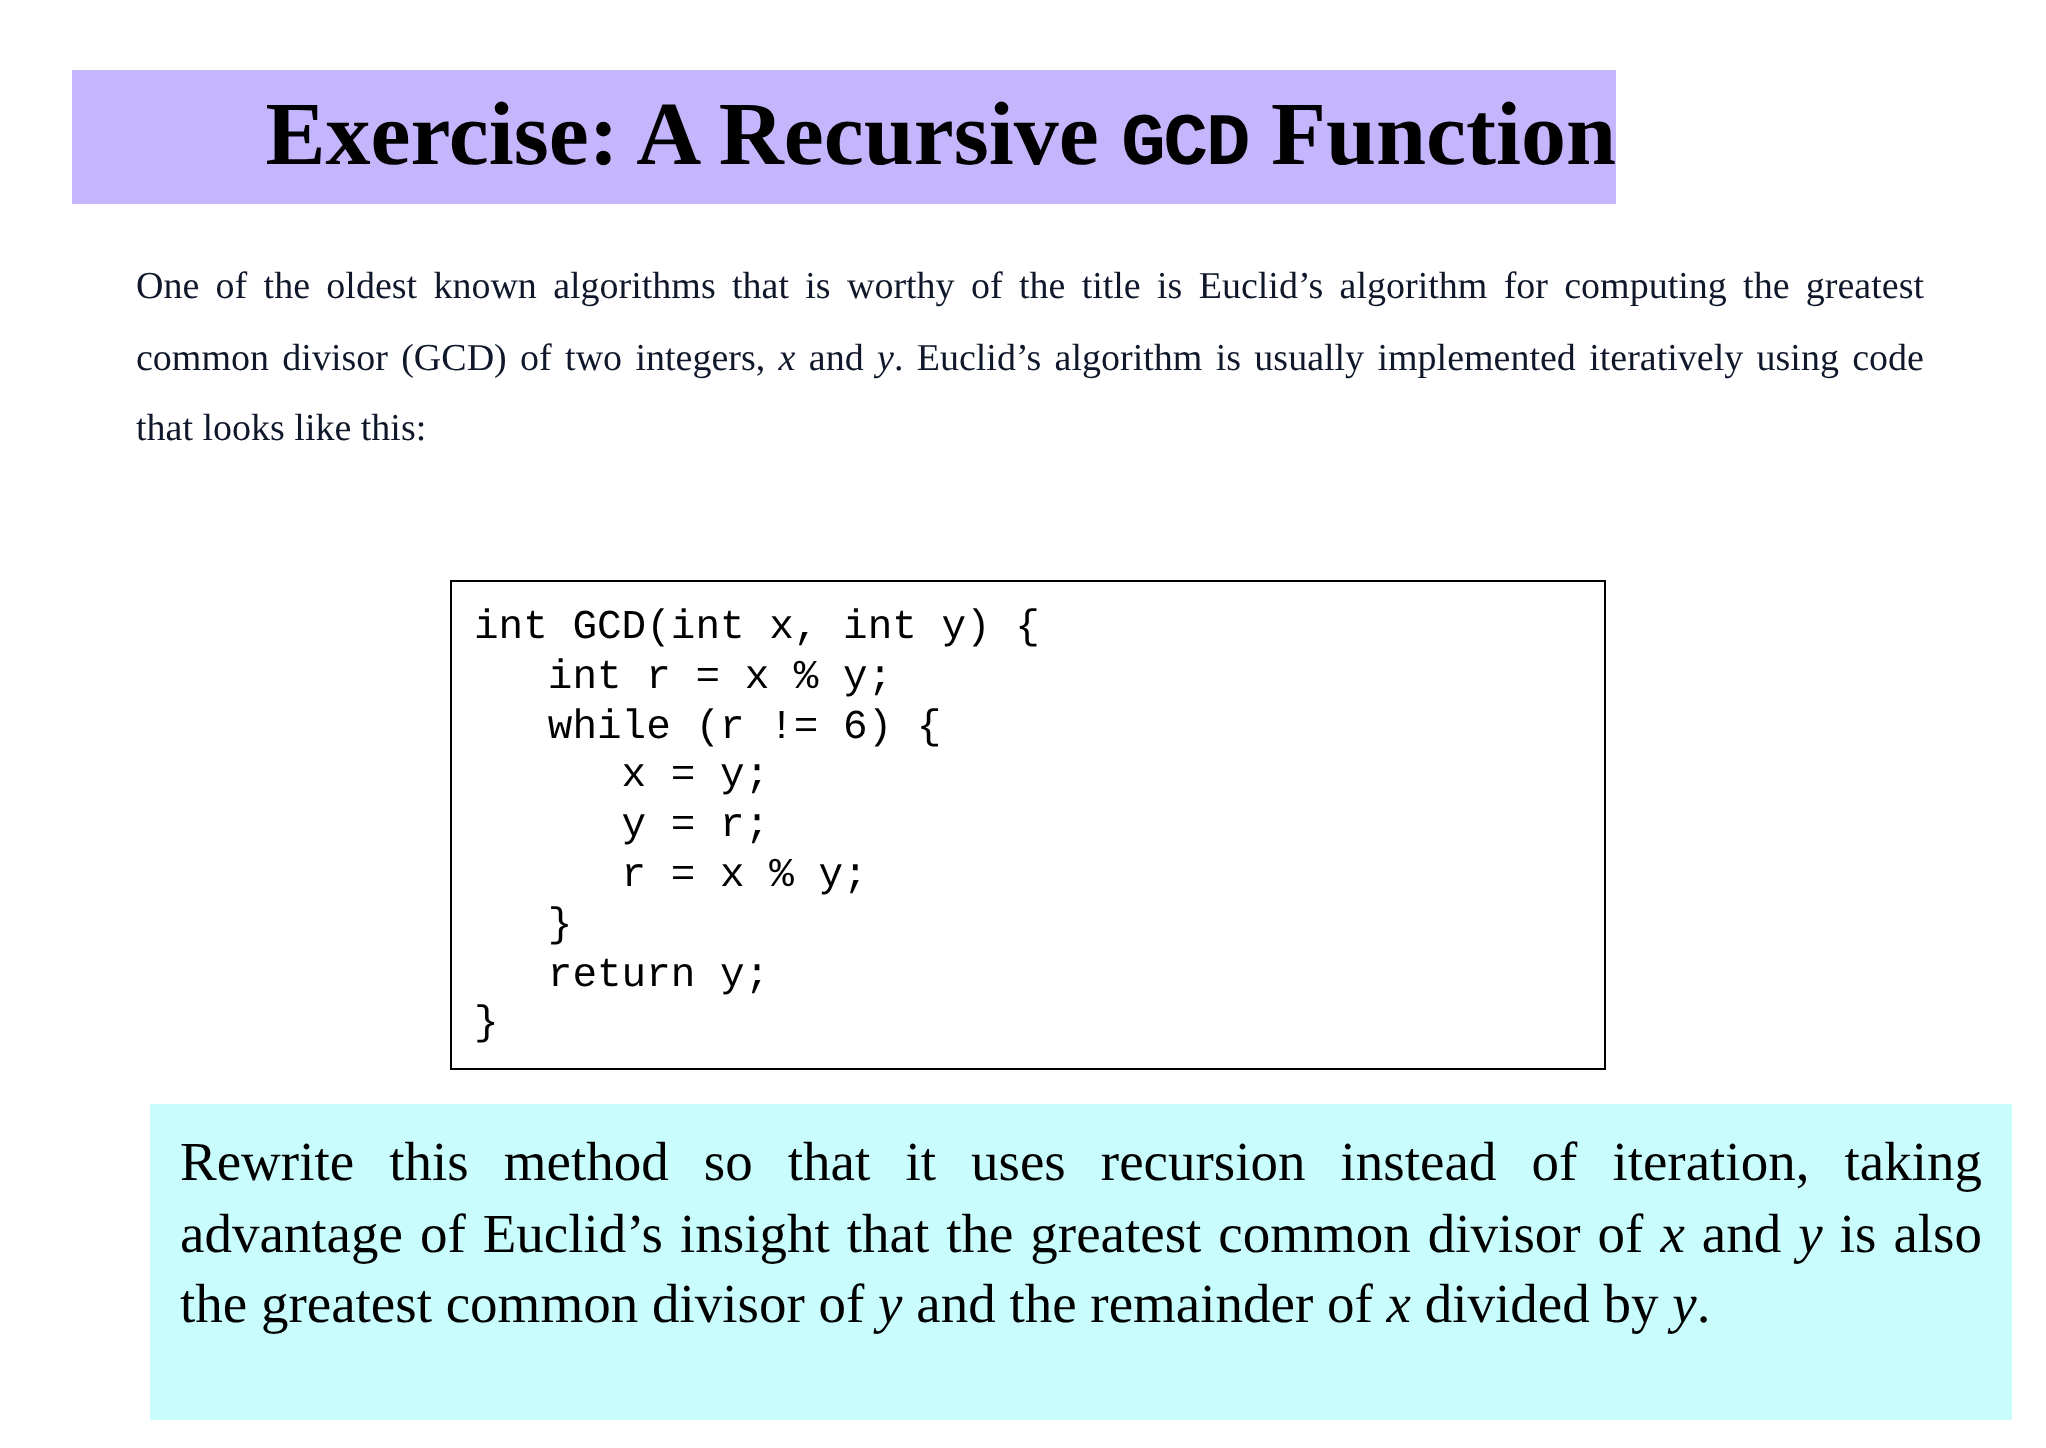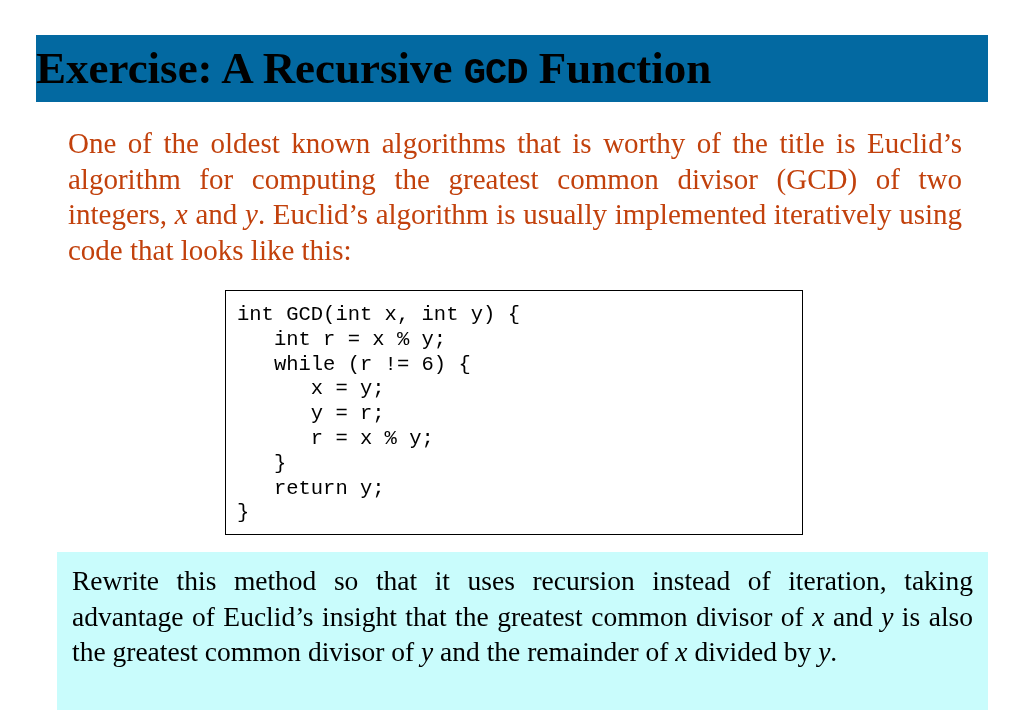--- a/index.html
+++ b/index.html
@@ -18,26 +18,26 @@
     width: 1023px;
     height: 724px;
     box-sizing: border-box;
   }
 
   
   .title-banner {
     position: absolute;
     left: 36px;
     top: 35px;
-    width: 952px;
+    width: 772px;
     height: 67px;
-    background: #0369a1;
+    background: #c4b5fd;
     display: flex;
     align-items: center;
-    justify-content: flex-start;
+    justify-content: flex-end;
   }
   .title-text {
     font-family: "Liberation Serif", serif;
     font-weight: bold;
     font-size: 45px;
     color: #000000;
     white-space: nowrap;
     letter-spacing: 0px;
     line-height: 1;
   }
@@ -47,23 +47,23 @@
     font-size: 37px;
     letter-spacing: -1px;
   }
 
   
   .intro {
     position: absolute;
     left: 68px;
     top: 126px;
     width: 894px;
-    font-size: 29px;
+    font-size: 19px;
     line-height: 35.5px;
-    color: #c2410c;
+    color: #0f172a;
     text-align: justify;
     text-justify: inter-word;
   }
   .intro i {
     font-style: italic;
   }
 
   
   .code-box {
     position: absolute;
@@ -81,21 +81,21 @@
     font-family: "Liberation Mono", monospace;
     font-size: 20.5px;
     line-height: 24.8px;
     color: #000000;
     white-space: pre;
   }
 
   
   .bottom-banner {
     position: absolute;
-    left: 57px;
+    left: 75px;
     top: 552px;
     width: 931px;
     height: 158px;
     background: #c9fcfc;
     box-sizing: border-box;
   }
   .bottom-text {
     padding: 11px 15px 0 15px;
     font-size: 27.5px;
     line-height: 35.5px;

